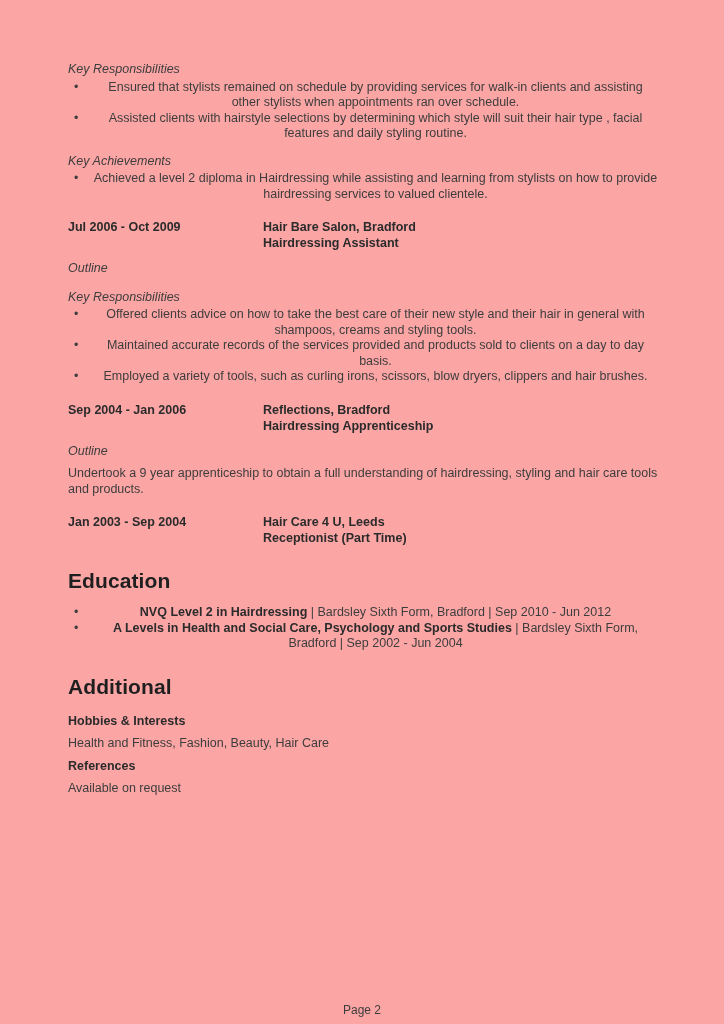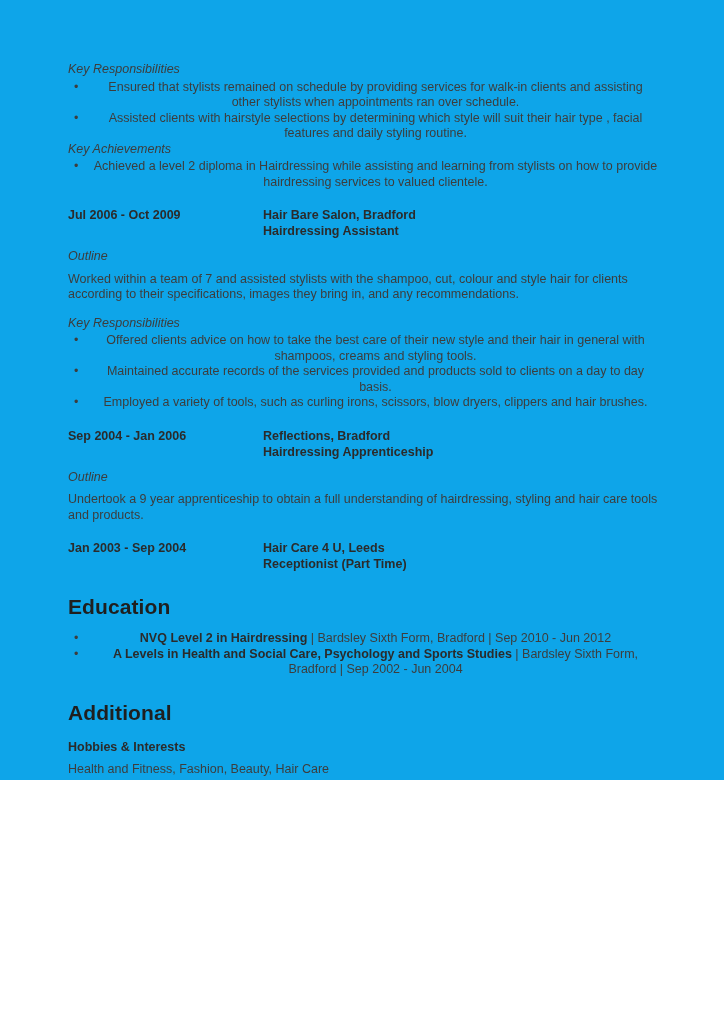--- a/index.html
+++ b/index.html
@@ -3,22 +3,22 @@
 <meta charset="utf-8">
 <style>
   * { margin: 0; padding: 0; box-sizing: border-box; }
   html, body {
     width: 724px; height: 1024px;
     background: #ffffff;
     font-family: "Liberation Sans", sans-serif;
   }
   .page {
     position: relative;
-    width: 724px; height: 780px;
-    background: #0ea5e9;
+    width: 724px; height: 1024px;
+    background: #fca5a5;
     overflow: hidden;
   }
   .content {
     position: absolute;
     left: 68px; top: 62px;
     width: 590px;
     font-size: 12.5px;
     line-height: 15.5px;
     color: #3d3d3d;
   }
@@ -34,21 +34,21 @@
     position: relative;
     padding-left: 25px;
     text-align: center;
   }
   ul.bullets li::before {
     content: "\2022";
     position: absolute;
     left: 6px;
     top: 0;
   }
-  .mt-ach { }
+  .mt-ach { margin-top: 12px; }
   .job-header {
     display: flex;
     margin-top: 17px;
     font-weight: bold;
     color: #2b2b2b;
     line-height: 16px;
   }
   .job-dates { width: 195px; flex: 0 0 195px; }
   .job-co { flex: 1; }
   .outline-label { margin-top: 10px; }
@@ -100,21 +100,20 @@
     </ul>
 
     <div class="job-header">
       <div class="job-dates">Jul 2006 - Oct 2009</div>
       <div class="job-co">
         <div>Hair Bare Salon, Bradford</div>
         <div>Hairdressing Assistant</div>
       </div>
     </div>
     <p class="sub-italic outline-label">Outline</p>
-    <p class="outline-text">Worked within a team of 7 and assisted stylists with the shampoo, cut, colour and style hair for clients according to their specifications, images they bring in, and any recommendations.</p>
     <p class="sub-italic resp-label">Key Responsibilities</p>
     <ul class="bullets">
       <li>Offered clients advice on how to take the best care of their new style and their hair in general with shampoos, creams and styling tools.</li>
       <li>Maintained accurate records of the services provided and products sold to clients on a day to day basis.</li>
       <li>Employed a variety of tools, such as curling irons, scissors, blow dryers, clippers and hair brushes.</li>
     </ul>
 
     <div class="job-header">
       <div class="job-dates">Sep 2004 - Jan 2006</div>
       <div class="job-co">

